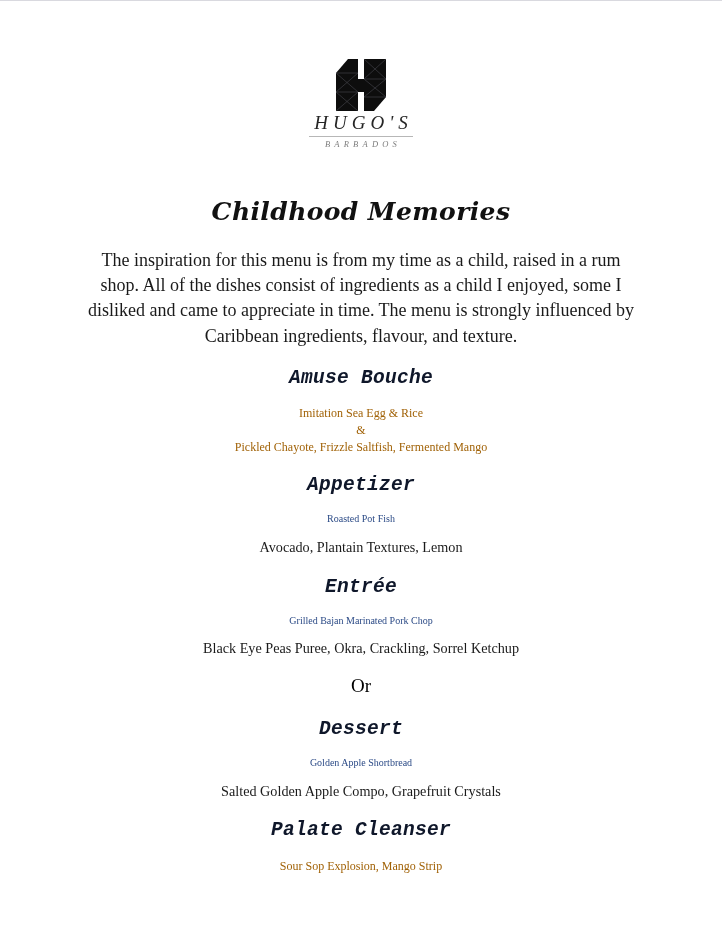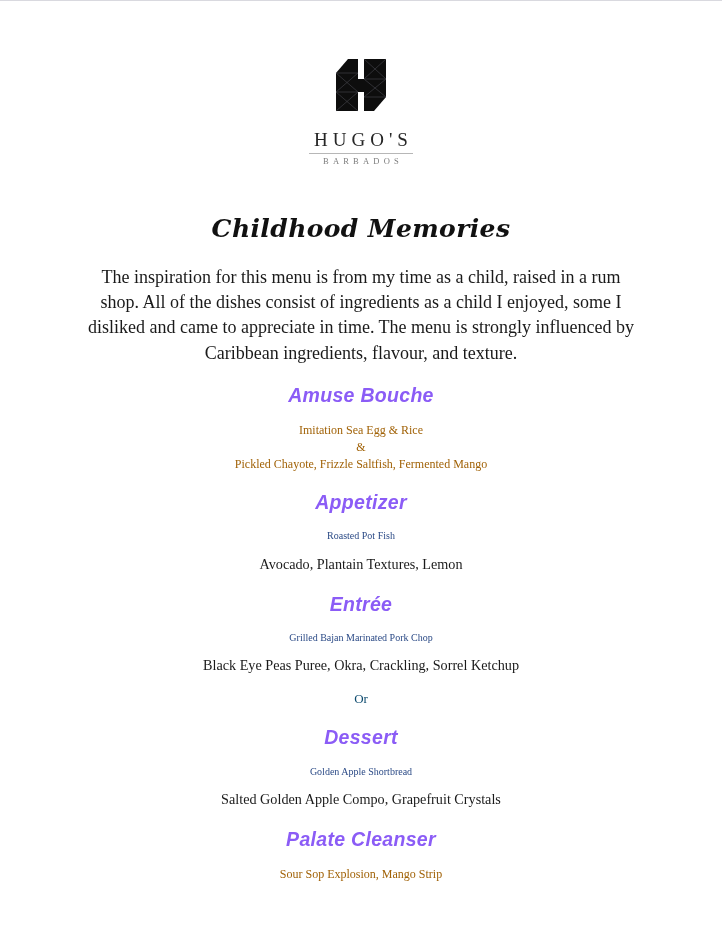--- a/index.html
+++ b/index.html
@@ -30,23 +30,23 @@
     text-align: center;
     padding-top: 56px;
   }
   .logo-mark {
     display: block;
     margin: 0 auto;
     width: 58px;
     height: 56px;
   }
   .wordmark {
-    margin-top: 17px;
     display: inline-block;
     text-align: center;
+    font-style: italic;
   }
   .wordmark-main {
     font-family: "Liberation Serif", "DejaVu Serif", serif;
     font-size: 19px;
     letter-spacing: 5px;
     color: #262626;
     line-height: 1;
     padding-left: 5px;
   }
   .wordmark-rule {
@@ -82,26 +82,26 @@
     margin: 22px auto 0 auto;
     font-size: 18px;
     line-height: 1.40;
     color: #1a1a1a;
   }
 
   .course {
     margin-top: 16px;
   }
   .course-name {
-    font-family: Liberation Sans, sans-serif;
+    font-family: Liberation Mono, monospace;
     font-style: italic;
     font-weight: bold;
     font-size: 19.5px;
     letter-spacing: 0.3px;
-    color: #8b5cf6;
+    color: #0f172a;
     margin: 12px;
     line-height: 1.35;
   }
   .dish {
     margin-top: 14px;
   }
   .dish-name {
     font-size: 10px;
     font-weight: normal;
     color: #2b4a86;
@@ -114,22 +114,22 @@
     line-height: 1.38;
     margin: 1px 0 0 0;
   }
   .plain-line {
     font-size: 12px;
     color: #a16207;
     line-height: 1.42;
     margin: 0;
   }
   .separator {
-    font-size: 13px;
-    color: #0c4a6e;
+    font-size: 19px;
+    color: #000000;
     line-height: 1.42;
     margin: 14px 0 0 0;
   }
 </style>
 </head>
 <body>
 
 <div class="page">
 
   <div class="logo-block">

